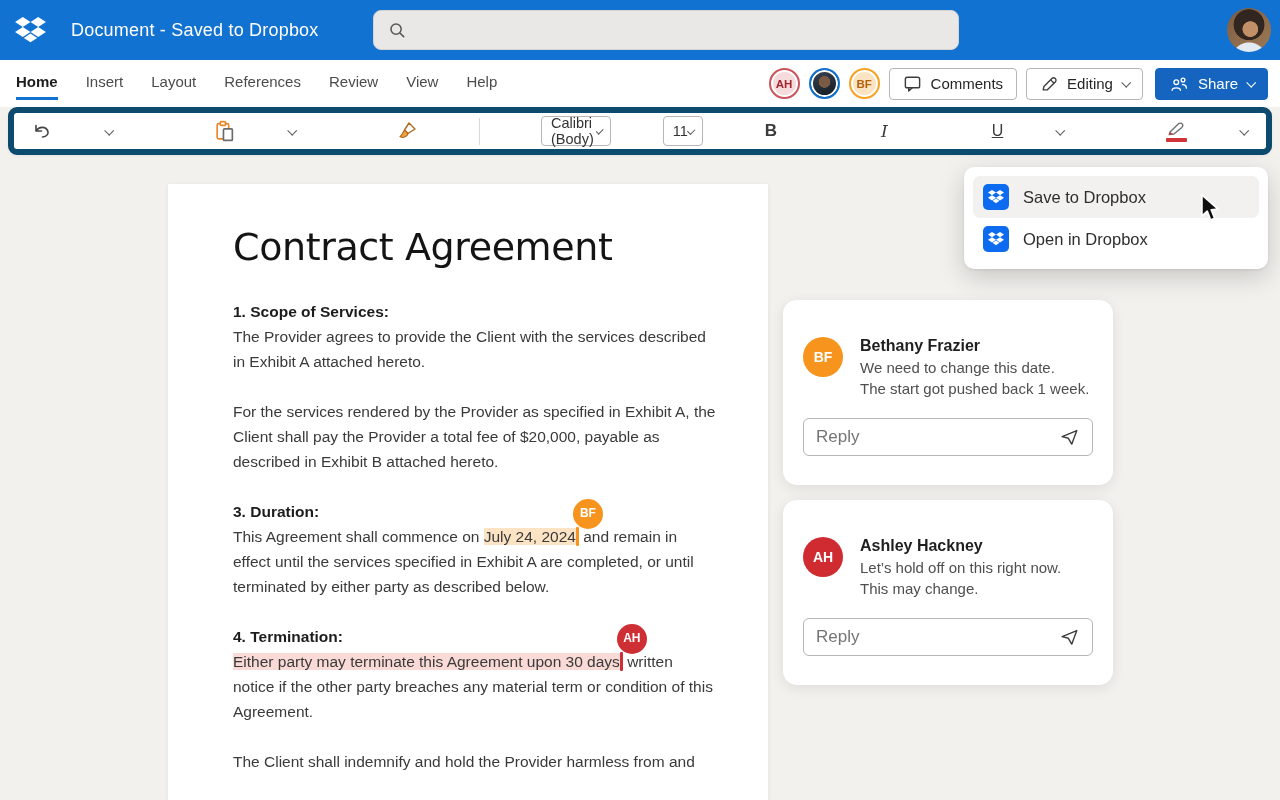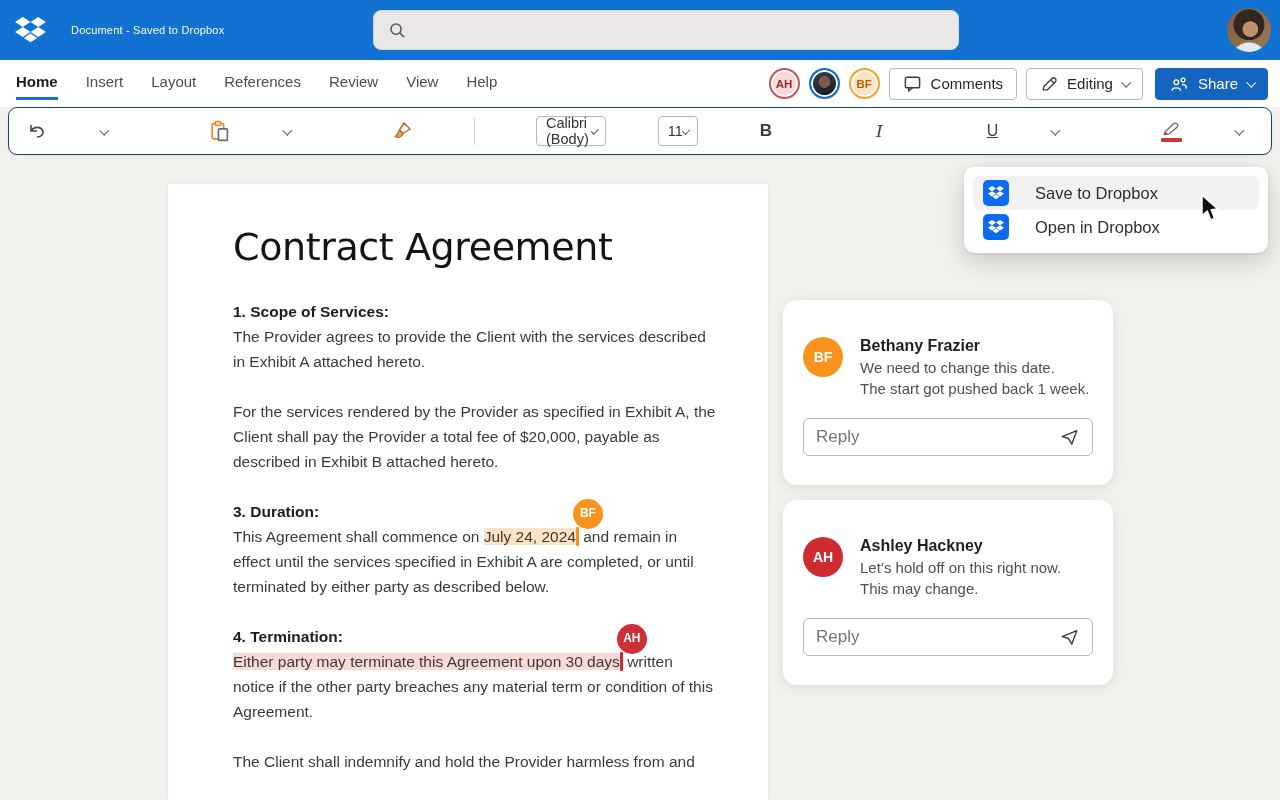--- a/index.html
+++ b/index.html
@@ -2,21 +2,21 @@
 <html><head>
 <meta charset="utf-8">
 <style>
   * { box-sizing: border-box; margin: 0; padding: 0; }
   html, body { width: 1280px; height: 800px; overflow: hidden; }
   body { font-family: "Liberation Sans", "DejaVu Sans", sans-serif; background: #f2f1ee; position: relative; }
 
   
   .topbar { position: absolute; top: 0; left: 0; right: 0; height: 60px; background: #1172d2; display: flex; align-items: center; z-index: 5; }
   .logo-wrap { margin-left: 15px; display: flex; align-items: center; }
-  .doc-title { color: #fff; font-size: 11px; margin-left: 25px; letter-spacing: .2px; }
+  .doc-title { color: #fff; font-size: 18px; margin-left: 25px; letter-spacing: .2px; }
   .search { position: absolute; left: 373px; top: 10px; width: 586px; height: 40px; background: #e9e8e6; border: 1px solid #d6d4d1; border-radius: 8px; display: flex; align-items: center; padding: 0 14px; }
   .search svg { flex: 0 0 auto; }
   .search input { flex: 1; border: none; outline: none; background: transparent; font-size: 15px; margin-left: 10px; color: #333; }
   .user-avatar { position: absolute; right: 9px; top: 8px; width: 44px; height: 44px; border-radius: 50%;
     background:
       radial-gradient(circle at 50% 118%, #e3eaf2 0 30%, rgba(0,0,0,0) 32%),
       radial-gradient(circle at 53% 48%, #c29067 0 23%, rgba(0,0,0,0) 25%),
       radial-gradient(circle at 50% 38%, #312620 0 43%, rgba(0,0,0,0) 45%),
       linear-gradient(140deg, #7d5b41, #9c7a55);
   }
@@ -36,21 +36,21 @@
   .presence.bf { border: 2.5px solid #f7a224; background: #fce4c2; color: #b4610e; }
   .btn { height: 32px; border: 1px solid #b8b6b4; border-radius: 4px; background: #fff; display: flex; align-items: center; gap: 9px; padding: 0 13px; font-size: 15px; color: #262626; cursor: default; }
   .btn.share { background: #1565c0; border-color: #1565c0; color: #fff; margin-left: 3px; align-items: center; }
 
   
   .cv { width: 7px; height: 7px; border-right: 1.6px solid #5a5a5a; border-bottom: 1.6px solid #5a5a5a; transform: rotate(45deg) translateY(-1px); display: inline-block; }
   .cv.w { border-color: #fff; }
   .cv.big { width: 9px; height: 9px; border-width: 1.8px; }
 
   
-  .toolbar { position: absolute; top: 107px; left: 8px; right: 8px; height: 48px; background: #fff; border: 1px solid #0c4a6e; border-radius: 9px; box-shadow: 0 1px 3px rgba(0,0,0,.06); display: flex; align-items: center; padding: 0 12px; z-index: 4; gap: 47px; }
+  .toolbar { position: absolute; top: 107px; left: 8px; right: 8px; height: 48px; background: #fff; border: 6px solid #0c4a6e; border-radius: 9px; box-shadow: 0 1px 3px rgba(0,0,0,.06); display: flex; align-items: center; padding: 0 12px; z-index: 4; gap: 47px; }
   .tbtn { height: 36px; display: flex; align-items: center; justify-content: center; padding: 0 5px; border-radius: 4px; color: #3c3c3c; }
   .tchev { padding: 0 3px 0 1px; display: flex; align-items: center; }
   .tdiv { width: 1px; height: 27px; background: #dad8d6; margin: 0 8px; flex: 0 0 auto; }
   .selectbox { height: 30px; border: 1px solid #b8b6b4; border-radius: 4px; display: flex; align-items: center; justify-content: space-between; padding: 0 9px; font-size: 14.5px; color: #333; }
   .fontbox { width: 140px; margin-left: 6px; }
   .sizebox { width: 40px; margin-left: 5px; margin-right: 10px; }
   .b-ico { font-weight: 700; font-size: 17px; }
   .i-ico { font-family: "DejaVu Serif", serif; font-style: italic; font-size: 17px; }
   .u-ico { font-size: 16px; text-decoration: underline; }
   .stack { display: flex; flex-direction: column; align-items: center; line-height: 1; gap: 2px; }
@@ -88,21 +88,21 @@
   .c-avatar.bf { background: #f7941d; }
   .c-avatar.ah { background: #d02b31; }
   .c-name { font-size: 16px; font-weight: 700; color: #1f1f1f; margin-bottom: 3px; }
   .c-line { font-size: 15px; color: #4f4f4f; line-height: 20.5px; }
   .reply { margin-top: 19px; height: 38px; border: 1px solid #b8b6b4; border-radius: 6px; display: flex; align-items: center; padding: 0 12px; background: #fff; }
   .reply input { flex: 1; border: none; outline: none; background: transparent; font-size: 17px; color: #333; }
   .reply input::placeholder { color: #757575; }
 
   
   .menu { position: absolute; left: 964px; top: 167px; width: 304px; background: #fff; border-radius: 10px; box-shadow: 0 8px 26px rgba(0,0,0,.18), 0 1px 3px rgba(0,0,0,.08); padding: 9px; z-index: 50; }
-  .menu-item { height: 34px; display: flex; align-items: center; gap: 26px; padding: 0 10px; border-radius: 7px; font-size: 16.5px; color: #2e2e2e; cursor: default; }
+  .menu-item { height: 42px; display: flex; align-items: center; gap: 14px; padding: 0 10px; border-radius: 7px; font-size: 16.5px; color: #2e2e2e; cursor: default; }
   .menu-item.active { background: #f2f1f0; }
   .mi-icon { width: 26px; height: 26px; border-radius: 5px; background: #0d6bf0; display: flex; align-items: center; justify-content: center; flex: 0 0 auto; }
   .cursor { position: absolute; left: 1197px; top: 193px; z-index: 60; }
 
   input::placeholder { opacity: 1; }
 </style>
 </head>
 <body>
 
 <svg width="0" height="0" style="position:absolute" aria-hidden="true">

